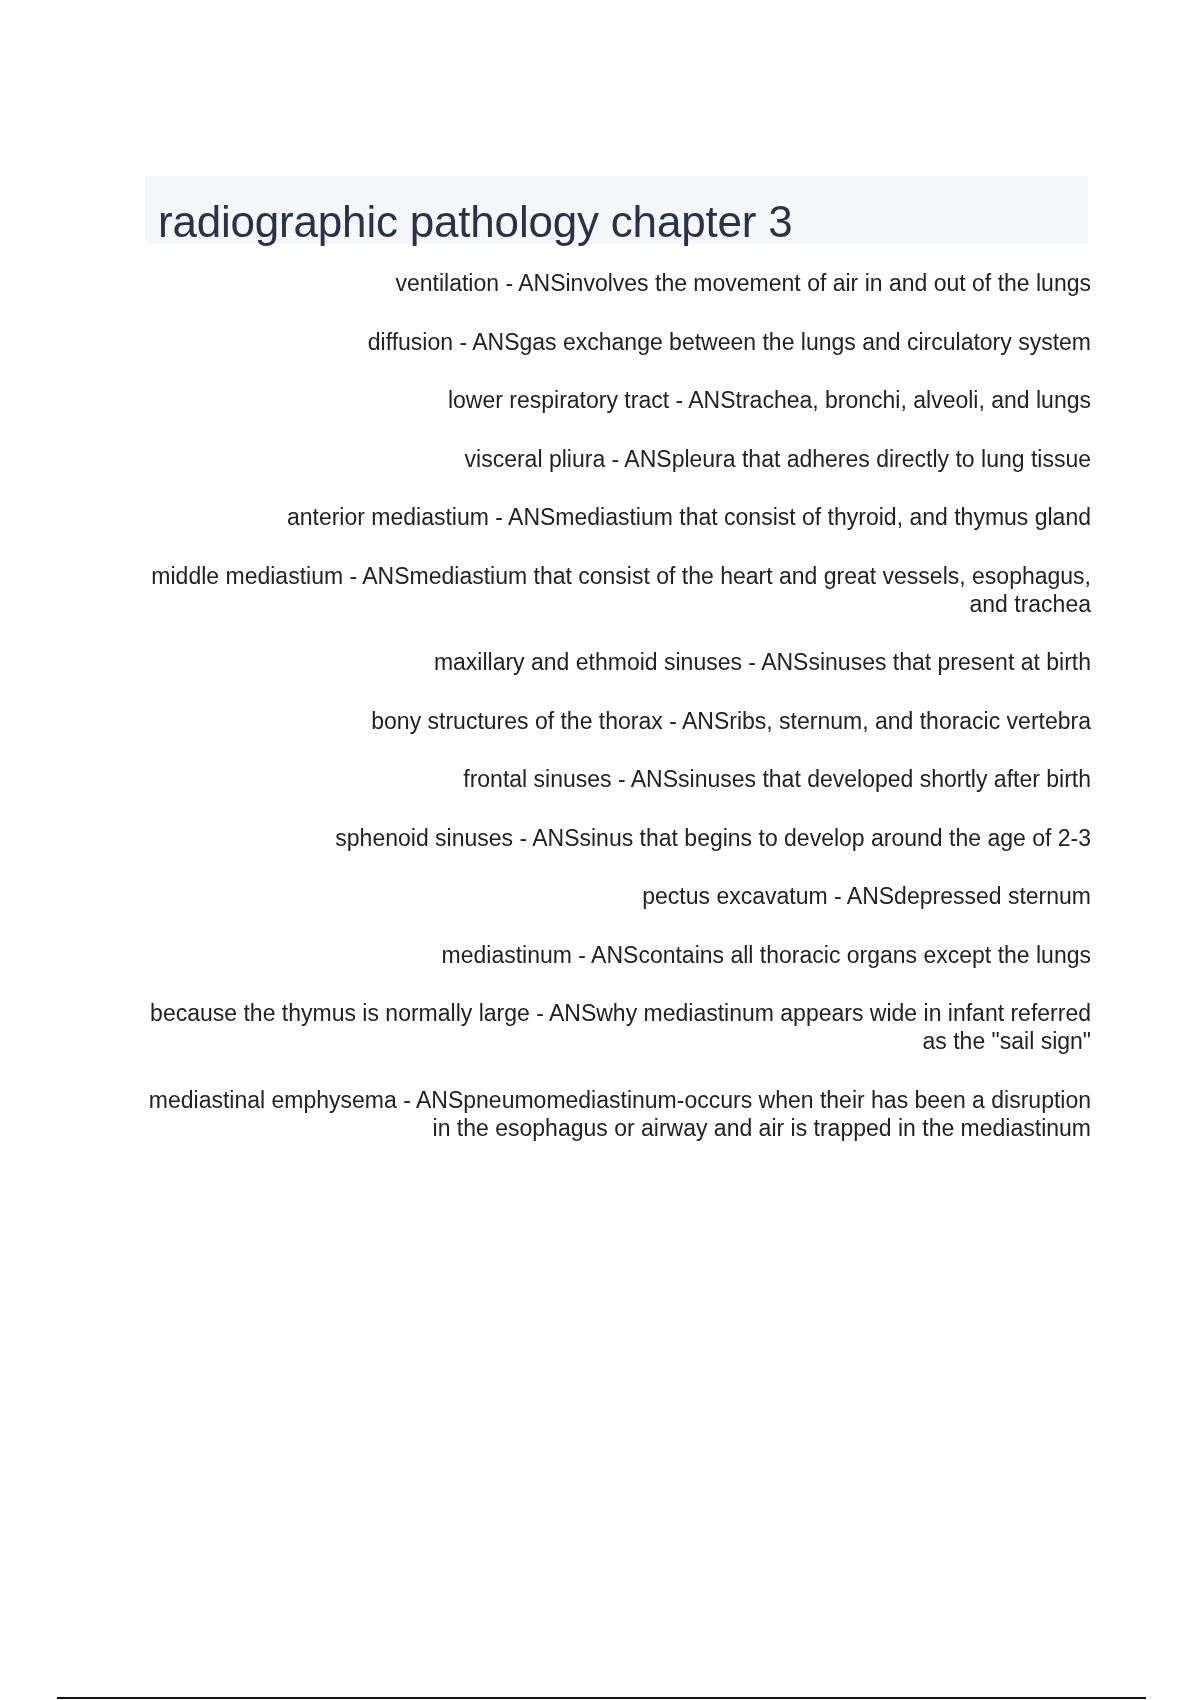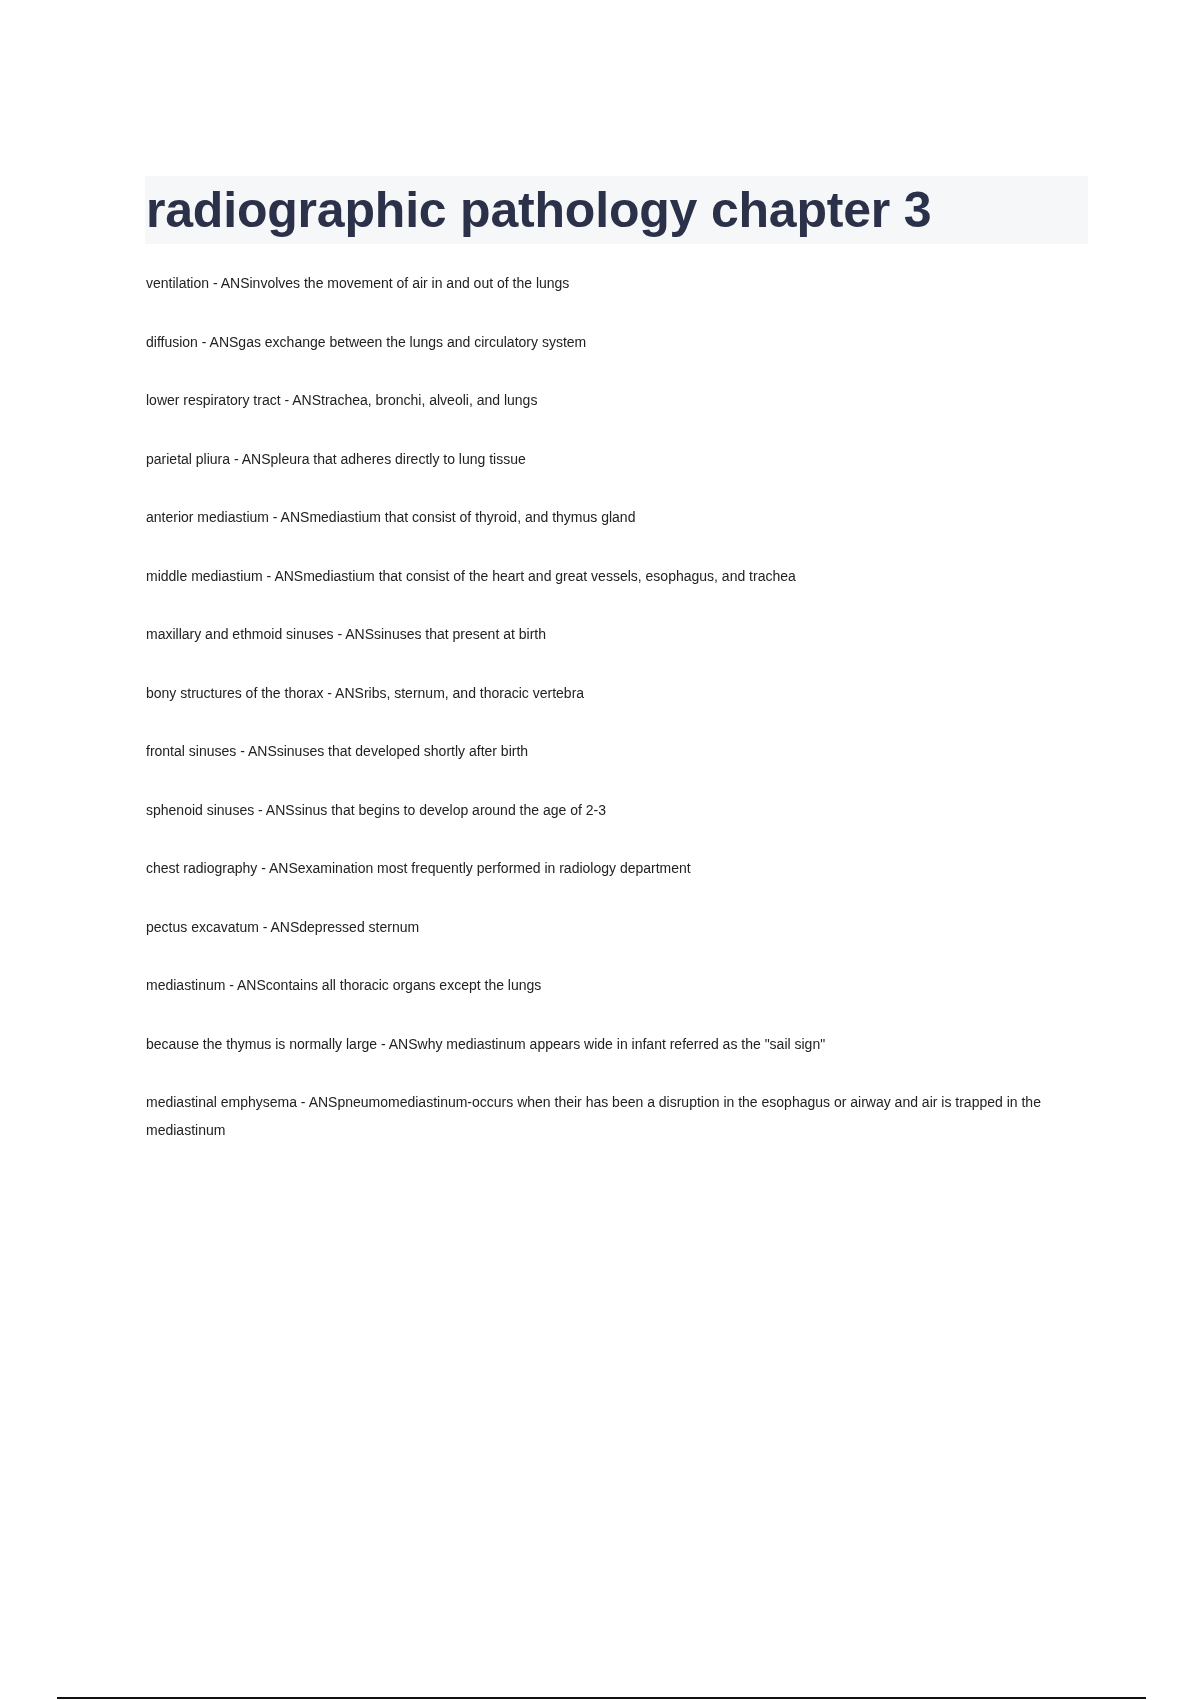--- a/index.html
+++ b/index.html
@@ -27,42 +27,43 @@
       left: 145px;
       top: 176px;
       width: 943px;
       height: 68px;
       background: #f6f7f9;
     }
     .title {
       position: absolute;
       left: 146px;
       top: 176px;
-      margin: 0;
-      font-size: 50px;
+      margin: 12px;
+      font-size: 44px;
       line-height: 68px;
-      font-weight: bold;
+      font-weight: normal;
       color: #2b3149;
       white-space: nowrap;
       letter-spacing: -0.2px;
     }
     .entries {
       position: absolute;
       left: 146px;
       top: 269px;
       width: 945px;
       margin: 0;
       padding: 0;
       list-style: none;
     }
     .entry {
       margin: 0 0 30.5px 0;
-      font-size: 14px;
+      font-size: 23px;
       line-height: 28px;
       color: #222222;
+      text-align: right;
     }
     .bottom-rule {
       position: absolute;
       left: 57px;
       top: 1697px;
       width: 1089px;
       height: 2px;
       background: #111111;
     }
   </style>
@@ -70,28 +71,27 @@
 <body>
 
 <div class="page">
   <div class="title-box"></div>
   <h1 class="title">radiographic pathology chapter 3</h1>
 
   <ul class="entries">
     <li class="entry">ventilation - ANSinvolves the movement of air in and out of the lungs</li>
     <li class="entry">diffusion - ANSgas exchange between the lungs and circulatory system</li>
     <li class="entry">lower respiratory tract - ANStrachea, bronchi, alveoli, and lungs</li>
-    <li class="entry">parietal pliura - ANSpleura that adheres directly to lung tissue</li>
+    <li class="entry">visceral pliura - ANSpleura that adheres directly to lung tissue</li>
     <li class="entry">anterior mediastium - ANSmediastium that consist of thyroid, and thymus gland</li>
     <li class="entry">middle mediastium - ANSmediastium that consist of the heart and great vessels, esophagus, and trachea</li>
     <li class="entry">maxillary and ethmoid sinuses - ANSsinuses that present at birth</li>
     <li class="entry">bony structures of the thorax - ANSribs, sternum, and thoracic vertebra</li>
     <li class="entry">frontal sinuses - ANSsinuses that developed shortly after birth</li>
     <li class="entry">sphenoid sinuses - ANSsinus that begins to develop around the age of 2-3</li>
-    <li class="entry">chest radiography - ANSexamination most frequently performed in radiology department</li>
     <li class="entry">pectus excavatum - ANSdepressed sternum</li>
     <li class="entry">mediastinum - ANScontains all thoracic organs except the lungs</li>
     <li class="entry">because the thymus is normally large - ANSwhy mediastinum appears wide in infant referred as the "sail sign"</li>
     <li class="entry">mediastinal emphysema - ANSpneumomediastinum-occurs when their has been a disruption in the esophagus or airway and air is trapped in the mediastinum</li>
   </ul>
 
   <div class="bottom-rule"></div>
 </div>
 
 </body></html>

